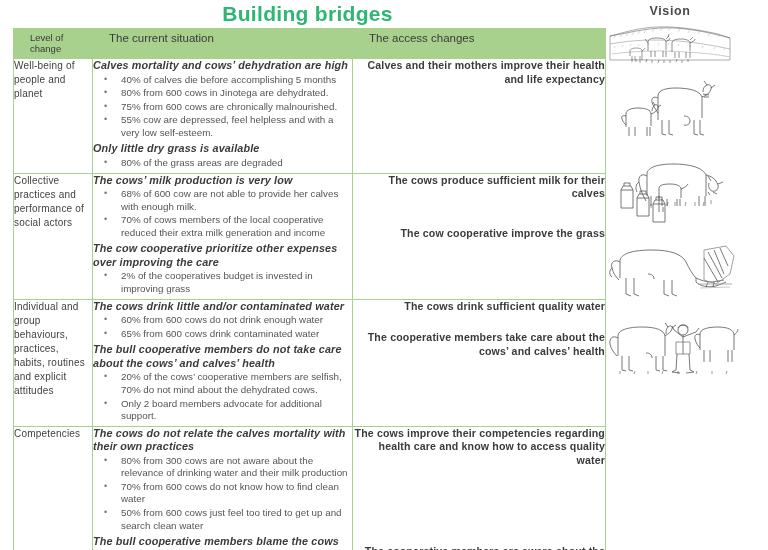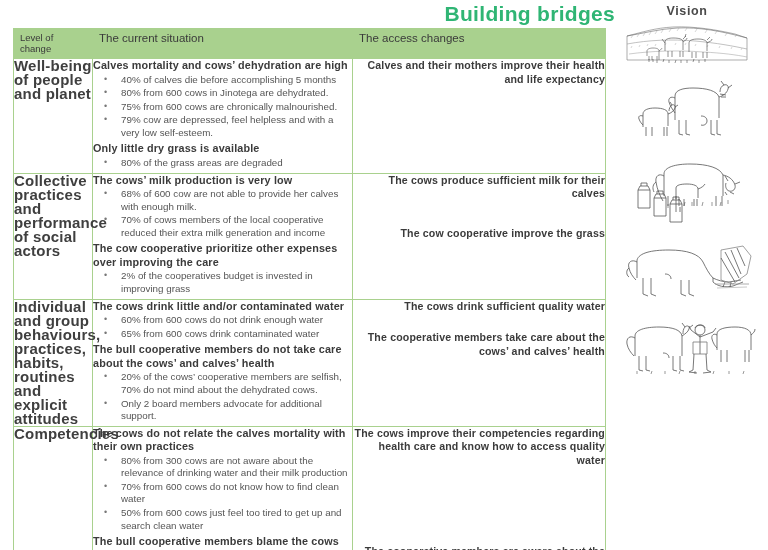--- a/index.html
+++ b/index.html
@@ -6,62 +6,62 @@
   body{
     width:768px;height:550px;overflow:hidden;background:#ffffff;
     font-family:"Liberation Sans", sans-serif;
     -webkit-font-smoothing:antialiased;
   }
   .page{position:relative;width:768px;height:550px;}
 
   
   .title{
     position:absolute;left:0;top:2px;width:615px;
-    text-align:right;font-size:21px;font-weight:bold;
+    text-align:center;font-size:21px;font-weight:bold;
     color:#2fb574;letter-spacing:0.3px;
   }
 
   
   .matrix{
     position:absolute;left:13px;top:28px;width:592px;
     border-collapse:collapse;table-layout:fixed;
   }
   .matrix td,.matrix th{
     border:1px solid #a9d18e;
     vertical-align:top;
     padding:0;
   }
   .matrix thead th{
     background:#a9d18e;
     color:#333333;
     text-align:left;
     font-weight:normal;
     height:20px;
   }
-  .hdr-txt{display:block;padding:3px 6px 4px 6px;color:#3a3a3a;}
+  .hdr-txt{display:block;padding:3px 6px 4px 16px;color:#3a3a3a;}
   .hdr-0 .hdr-txt{font-size:9.5px;}
   .hdr-1 .hdr-txt,.hdr-2 .hdr-txt{font-size:11.5px;}
 
   col.c0{width:79px;}
   col.c1{width:260px;}
   col.c2{width:253px;}
 
   .levelcell{
     padding:6px 7px 6px 8px;
-    font-size:15px;line-height:14px;
-    color:#3f3f3f;font-weight:bold;letter-spacing:0.2px;margin-left:15px;
+    font-size:10px;line-height:14px;
+    color:#3f3f3f;font-weight:normal;letter-spacing:0.2px;margin-left:15px;
   }
   .level-mid{vertical-align:middle;}
 
   .cellpad{padding:5px 6px 5px 8px;}
   .cellpad-r{padding:5px 6px 5px 8px;}
 
   .lead{
     font-size:10.8px;line-height:13.5px;color:#3b3b3b;
-    font-weight:bold;letter-spacing:0.15px;margin:0 0 1px 0;
+    font-weight:bold;letter-spacing:0.15px;margin:0 0 1px 0;font-style:italic;
   }
   ul.bullets{
     list-style:none;margin:0 0 3px 0;padding:0;
   }
   ul.bullets li{
     position:relative;
     padding:0 0 0 28px;
     font-size:9.8px;line-height:12.6px;color:#555555;
     margin-bottom:1px;
   }
@@ -73,21 +73,21 @@
   .gap-lg{height:26px;}
   .gap-md{height:18px;}
   .gap-xxl{height:78px;}
   .right-line{
     font-size:10.6px;line-height:13.5px;color:#3b3b3b;
     font-weight:bold;letter-spacing:0.15px;text-align:right;
   }
 
   
   .vision{
-    position:absolute;left:609px;top:4px;width:156px;
+    position:absolute;left:592px;top:4px;width:156px;
     text-align:center;
   }
   .vision h2{
     margin:0;font-size:12.5px;font-weight:bold;color:#4a4a4a;
     letter-spacing:0.6px;
   }
   .vision p{
     margin:2px 3px 0 3px;font-size:9.3px;line-height:11.6px;color:#6b6b6b;
   }
   .sketch{display:block;margin:0 auto;}
@@ -126,21 +126,21 @@
     <tbody>
 
       <tr>
         <td class="levelcell level-mid">Well-being of people and planet</td>
         <td class="cellpad">
           <p class="lead">Calves mortality and cows’ dehydration are high</p>
           <ul class="bullets">
             <li>40% of calves die before accomplishing 5 months</li>
             <li>80% from 600 cows in Jinotega are dehydrated.</li>
             <li>75% from 600 cows are chronically malnourished.</li>
-            <li>79% cow are depressed, feel helpless and with a very low self-esteem.</li>
+            <li>55% cow are depressed, feel helpless and with a very low self-esteem.</li>
           </ul>
           <p class="lead">Only little dry grass is available</p>
           <ul class="bullets">
             <li>80% of the grass areas are degraded</li>
           </ul>
         </td>
         <td class="cellpad-r">
           <div class="right-line">Calves and their mothers improve their health and life expectancy</div>
         </td>
       </tr>

